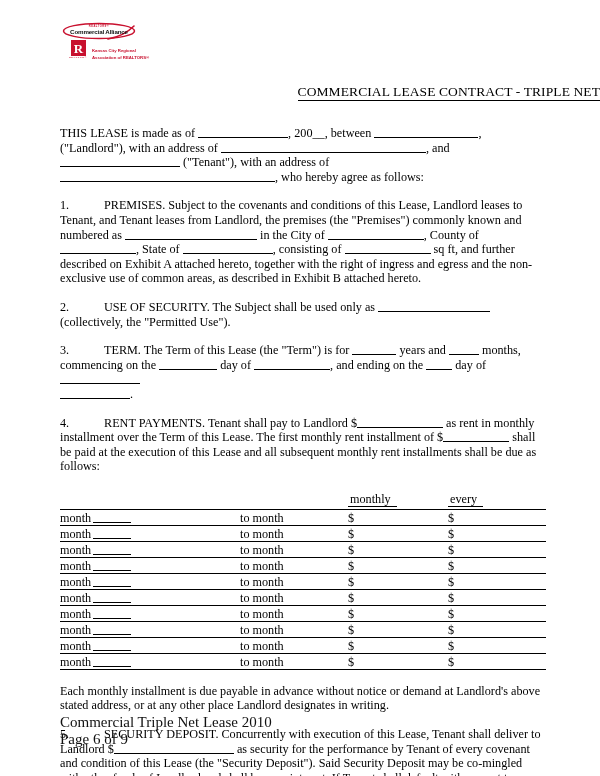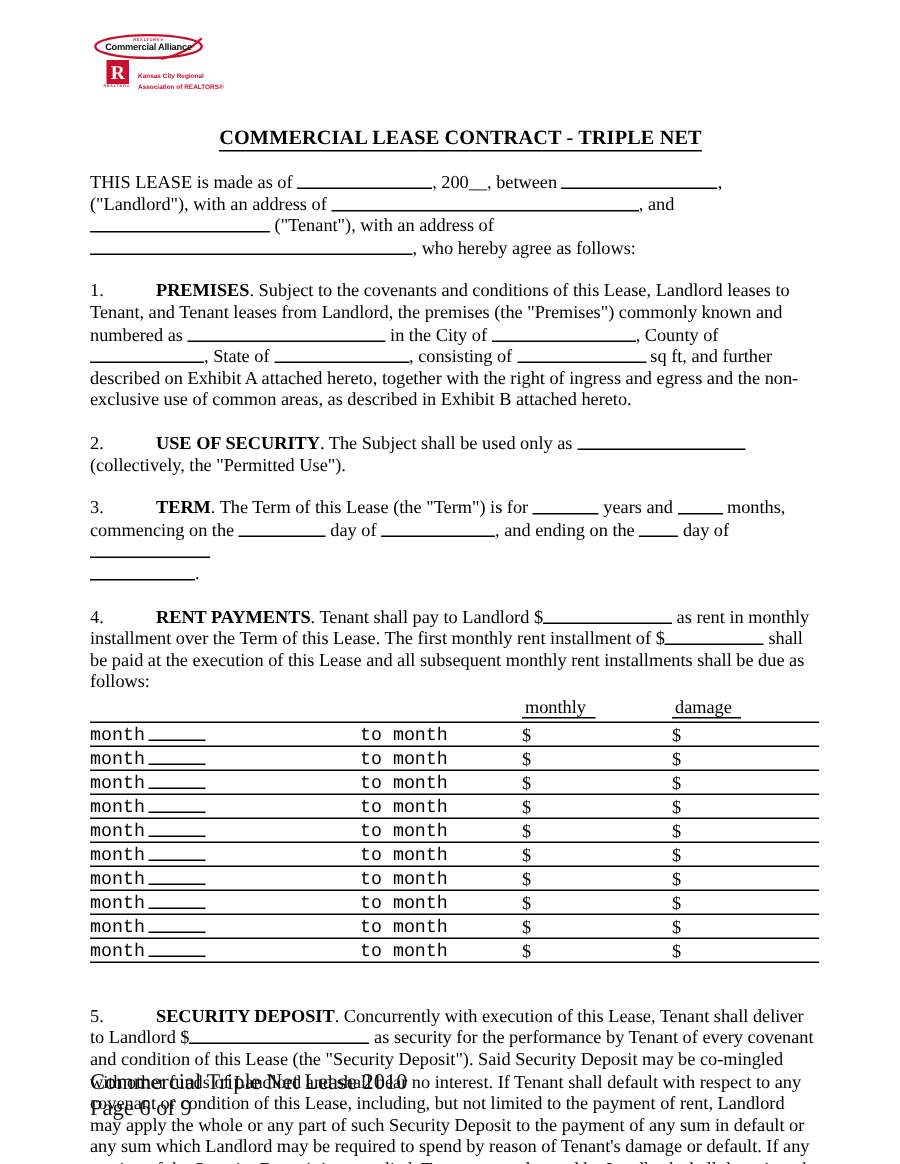--- a/index.html
+++ b/index.html
@@ -108,25 +108,25 @@
     font-family: "Liberation Sans", sans-serif;
     font-size: 4.3px;
     font-weight: bold;
     line-height: 1.55;
     color: #c8102e;
     white-space: nowrap;
   }
 
   
   .doc-title {
-    text-align: center;
+    text-align: right;
     font-size: 13.5px;
-    font-weight: bold;
+    font-weight: normal;
     letter-spacing: 0.1px;
-    margin: 0 0 0 14px;
+    margin: 0 0 12px 14px;
     padding: 0;
   }
   .doc-title span {
     border-bottom: 1.3px solid #000;
     padding-bottom: 1px;
   }
 
   
   .body {
     padding: 0 54px 0 60px;
@@ -136,21 +136,21 @@
   }
   p.para {
     margin: 0;
     padding: 0;
   }
   .gap-md { height: 14px; }
   .sec-num {
     display: inline-block;
     width: 44px;
   }
-  .bold { font-weight: bold; }
+  .bold { font-weight: normal; }
   .fill {
     display: inline-block;
     border-bottom: 1px solid #000;
     vertical-align: baseline;
     height: 11px;
     margin-bottom: -1px;
   }
   .w26 { width: 26px; }
   .w30 { width: 30px; }
   .w38 { width: 38px; }
@@ -165,21 +165,21 @@
   .w96 { width: 96px; }
   .w104 { width: 104px; }
   .w112 { width: 112px; }
   .w120 { width: 120px; }
   .w132 { width: 132px; }
   .w205 { width: 205px; }
   .w215 { width: 215px; }
 
   
   .rent-table {
-    margin-top: 2px;
+    margin-top: 18px;
     width: 100%;
     border-collapse: collapse;
     font-size: 12.2px;
   }
   .rent-table td, .rent-table th {
     padding: 0;
     font-weight: normal;
     vertical-align: bottom;
   }
   .rent-head td {
@@ -200,21 +200,21 @@
   }
   .col-month { width: 180px; }
   .col-mid  { width: 108px; }
   .col-monthly { width: 100px; }
   .col-annual { width: 98px; }
   .rule-top td {
     border-bottom: 1px solid #000;
     height: 2px;
     line-height: 2px;
   }
-  .monthtxt { padding-right: 2px; font-family: Liberation Mono, monospace; }
+  .monthtxt { padding-right: 2px; }
 
   
   .footer {
     position: absolute;
     left: 60px;
     right: 54px;
     bottom: 28px;
     display: flex;
     justify-content: flex-end;
     font-size: 15px;
@@ -275,21 +275,21 @@
     <div class="gap-md"></div>
 
     <p class="para"><span class="sec-num">4.</span><span class="bold">RENT PAYMENTS</span><span>. Tenant shall pay to Landlord $</span><span class="fill w86"></span><span> as rent in monthly installment over the Term of this Lease.  The first monthly rent installment of $</span><span class="fill w66"></span><span> shall be paid at the execution of this Lease and all subsequent monthly rent installments shall be due as follows:</span></p>
 
     <table class="rent-table">
       <tbody>
         <tr class="rent-head">
           <td class="col-month"></td>
           <td class="col-mid"></td>
           <td class="col-monthly"><span class="hdr-underline">monthly</span></td>
-          <td class="col-annual"><span class="hdr-underline">damage</span></td>
+          <td class="col-annual"><span class="hdr-underline">every</span></td>
         </tr>
         <tr class="rule-top">
           <td colspan="4"></td>
         </tr>
       </tbody>
       <tbody id="rent-rows">
           <tr class="rent-row">
             <td class="col-month"><span class="monthtxt">month</span><span class="fill w38"></span></td>
             <td class="col-mid"><span class="monthtxt">to month</span></td>
             <td class="col-monthly"><span>$</span></td>
@@ -347,20 +347,21 @@
             <td class="col-month"><span class="monthtxt">month</span><span class="fill w38"></span></td>
             <td class="col-mid"><span class="monthtxt">to month</span></td>
             <td class="col-monthly"><span>$</span></td>
             <td class="col-annual"><span>$</span></td>
           </tr>
         </tbody>
     </table>
 
     <div class="gap-md"></div>
 
+    <p class="para">Each monthly installment is due payable in advance without notice or demand at Landlord's above stated address, or at any other place Landlord designates in writing.</p>
 
     <div class="gap-md"></div>
 
     <p class="para"><span class="sec-num">5.</span><span class="bold">SECURITY DEPOSIT</span><span>.  Concurrently with execution of this Lease, Tenant shall deliver to Landlord $</span><span class="fill w120"></span><span> as security for the performance by Tenant of every covenant and condition of this Lease (the "Security Deposit").  Said Security Deposit may be co-mingled with other funds of Landlord and shall bear no interest.  If Tenant shall default with respect to any covenant or condition of this Lease, including, but not limited to the payment of rent, Landlord may apply the whole or any part of such Security Deposit to the payment of any sum in default or any sum which Landlord may be required to spend by reason of Tenant's damage or default. If any portion of the Security Deposit is so applied, Tenant, upon demand by Landlord, shall deposit cash with Landlord in an amount sufficient to restore the Security Deposit to its original amount.</span></p>
 
   </div>
 
   <div class="footer">
     <span>Commercial Triple Net Lease 2010</span>
     <span>Page 6 of 9</span>

